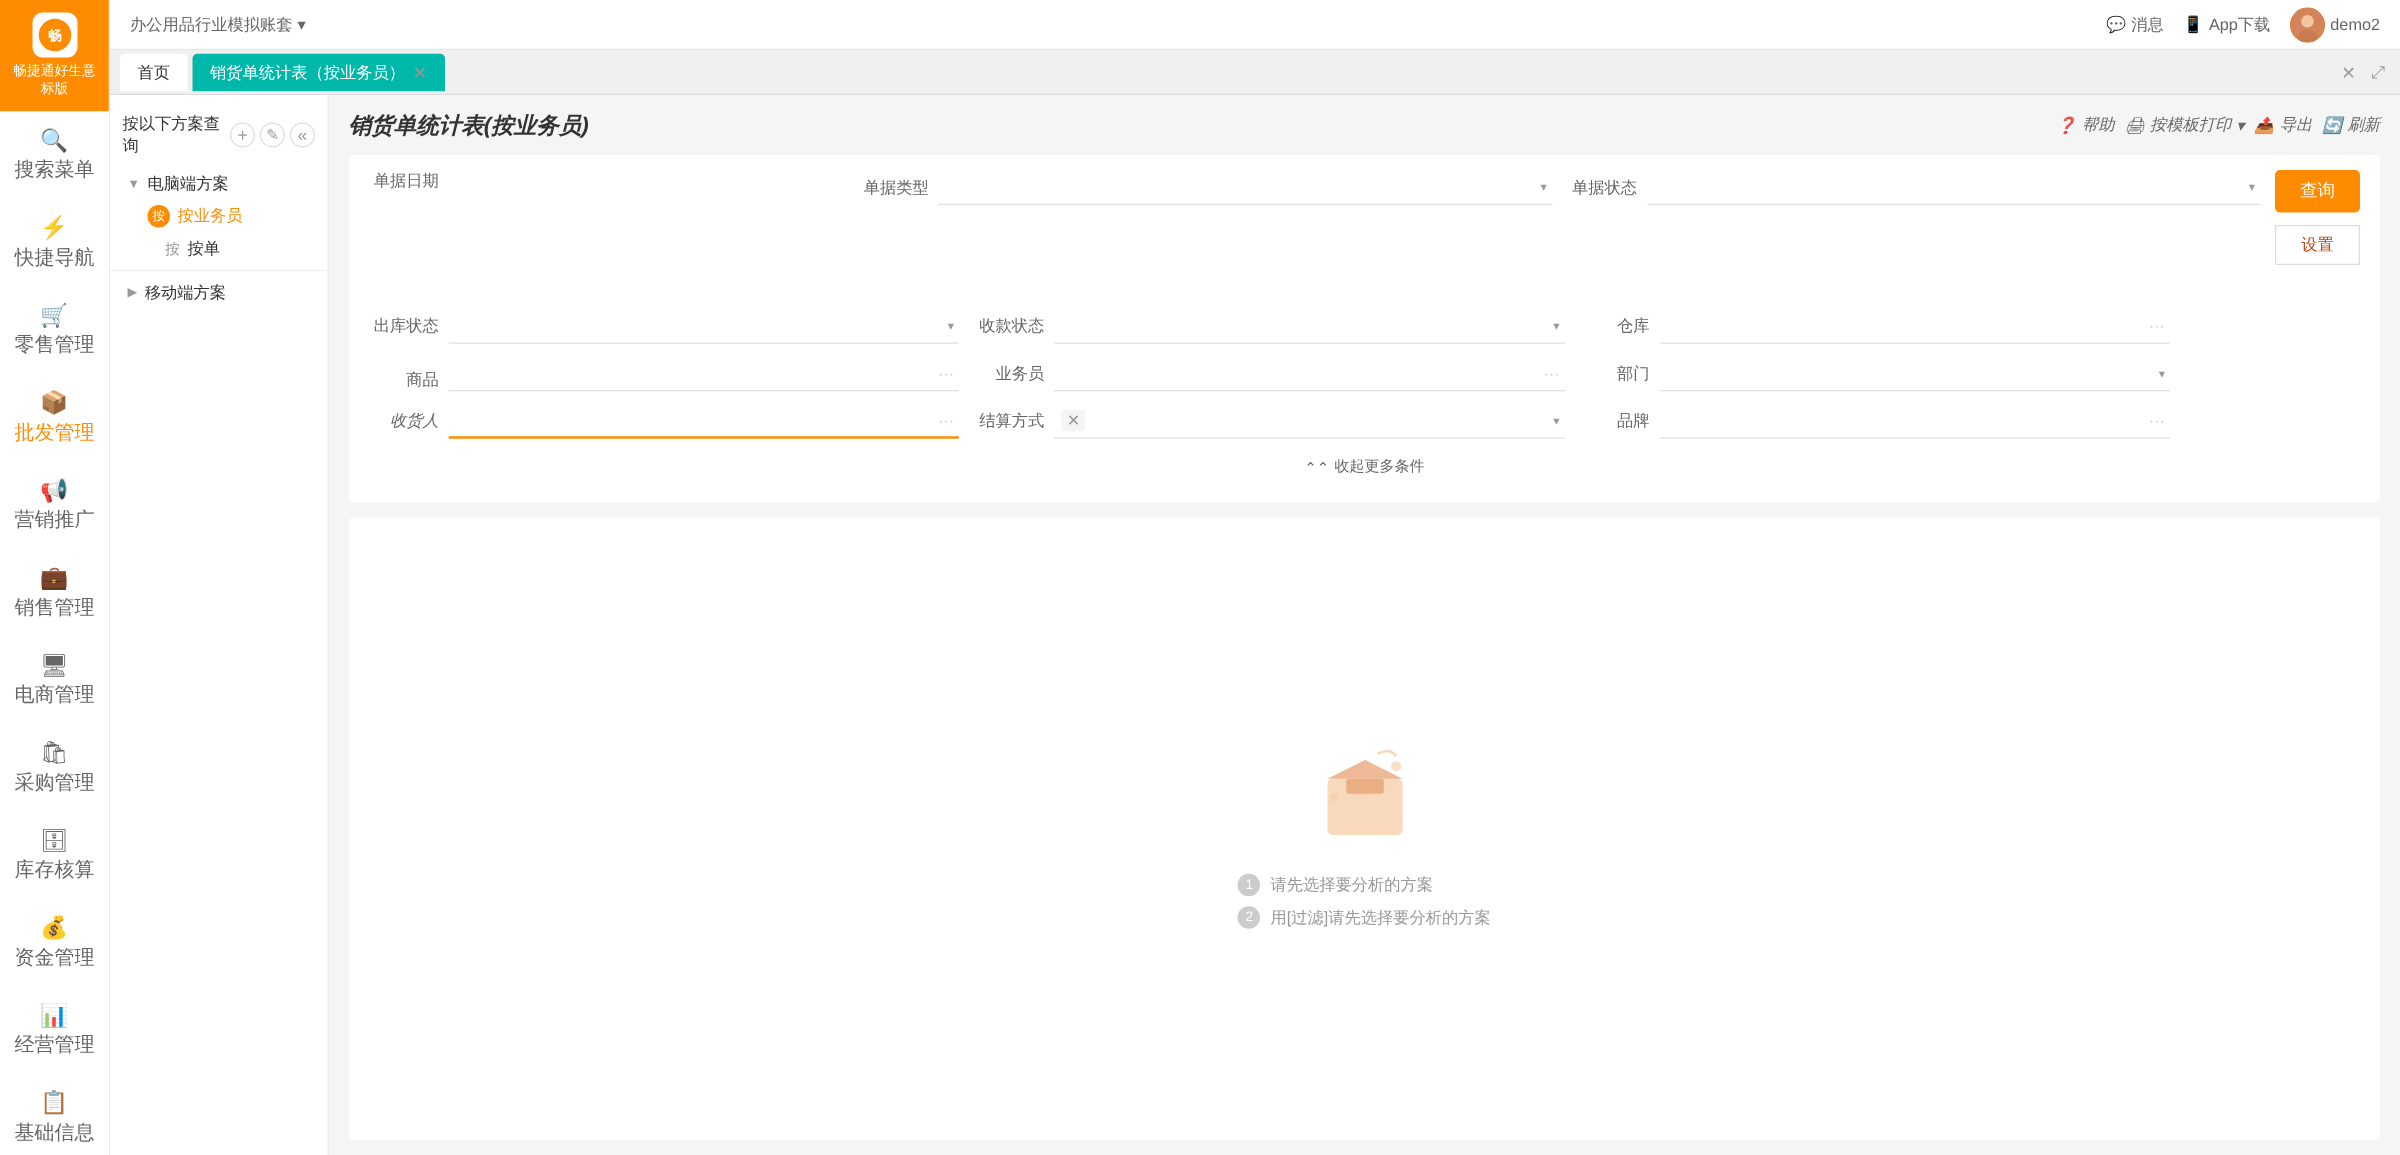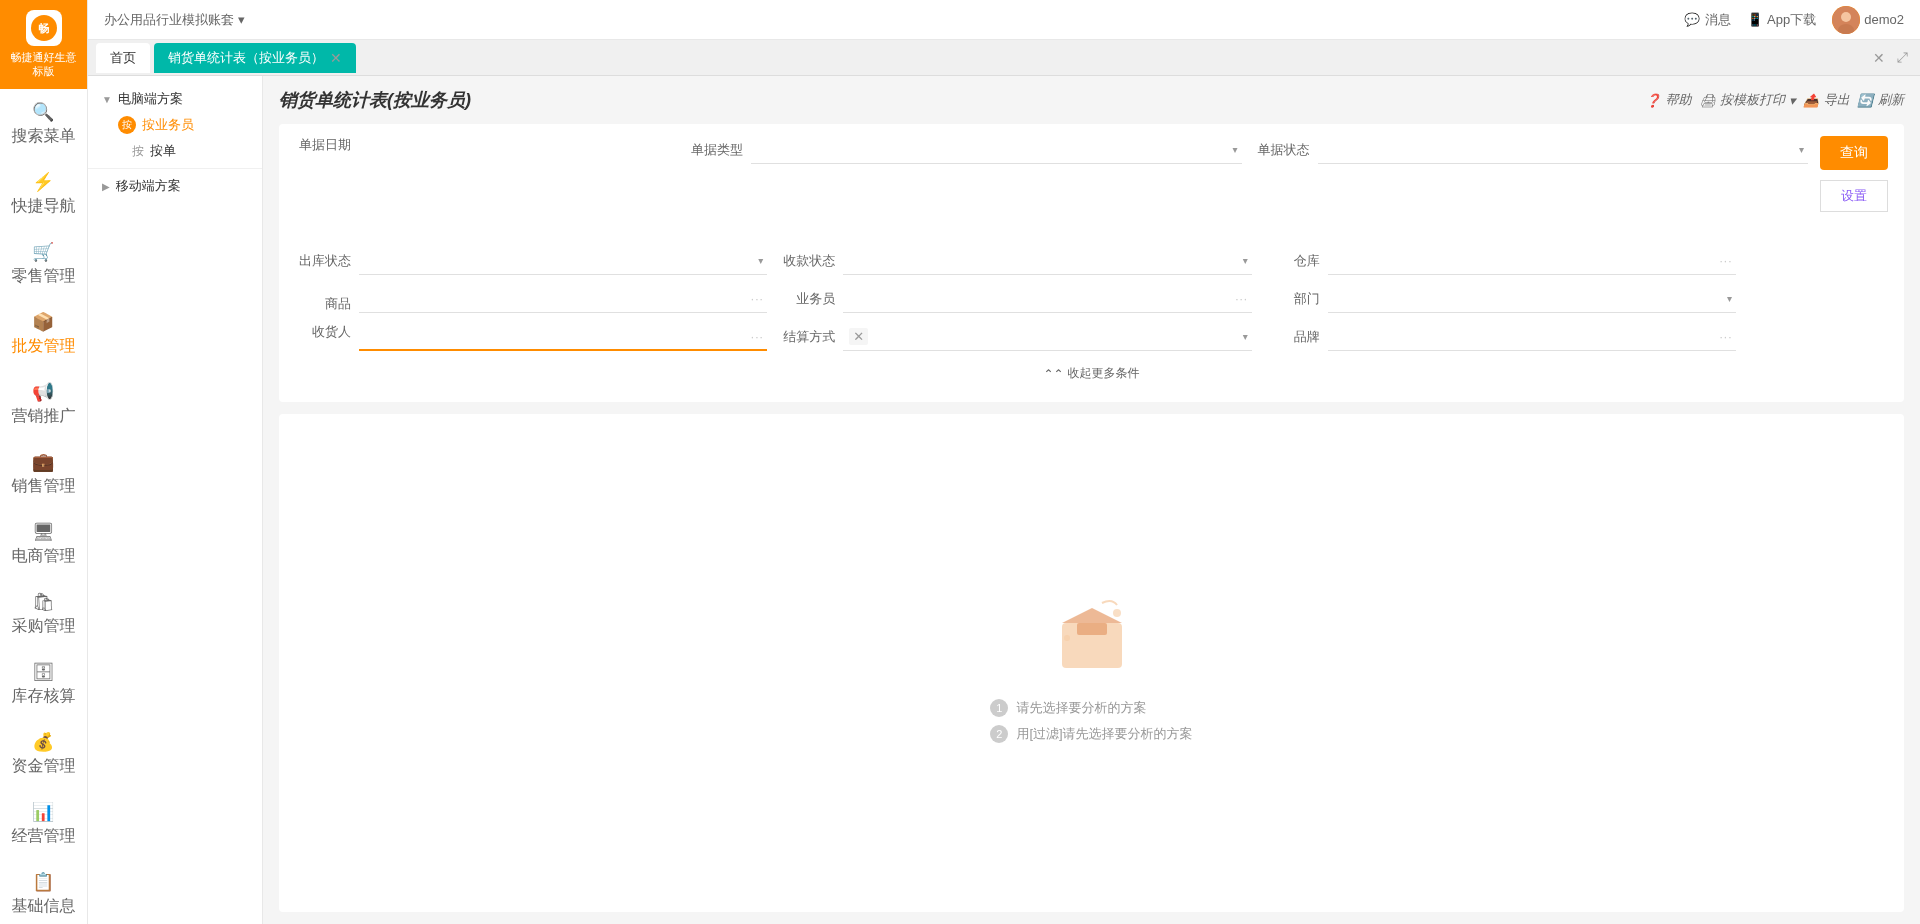--- a/index.html
+++ b/index.html
@@ -70,21 +70,21 @@
     .filter-item-content .arrow { color: #999; position: absolute; right: 4px; font-size: 10px; }
     .date-filter { display: flex; align-items: center; gap: 4px; flex-wrap: wrap; }
     .date-btn { padding: 2px 8px; border-radius: 3px; cursor: pointer; font-size: 12px; color: #666; }
     .date-btn.active { background: #ff8c00; color: #fff; border-radius: 12px; }
     .date-range { font-size: 12px; color: #999; }
 
     .collapse-conditions { display: flex; align-items: center; justify-content: center; padding: 8px; cursor: pointer; color: #666; font-size: 12px; gap: 4px; }
 
     
     .query-btn { background: #ff8c00; color: #fff; border: none; border-radius: 4px; padding: 8px 20px; font-size: 14px; cursor: pointer; white-space: nowrap; }
-    .settings-btn { background: #fff; color: #8b5cf6; border: 1px solid #ddd; border-radius: 0; padding: 6px 16px; font-size: 13px; cursor: pointer; white-space: nowrap; display: block; margin-top: 6px; }
+    .settings-btn { background: #fff; color: #c2410c; border: 1px solid #ddd; border-radius: 0; padding: 6px 16px; font-size: 13px; cursor: pointer; white-space: nowrap; display: block; margin-top: 6px; }
     .btn-group { display: flex; flex-direction: column; align-items: stretch; gap: 4px; flex-shrink: 0; }
 
     
     .empty-state { flex: 1; display: flex; flex-direction: column; align-items: center; justify-content: center; background: #fff; border-radius: 4px; }
     .empty-icon { width: 100px; height: 100px; margin-bottom: 16px; }
     .empty-tips { display: flex; flex-direction: column; gap: 8px; }
     .empty-tip { display: flex; align-items: center; gap: 8px; font-size: 13px; color: #999; }
     .tip-num { width: 18px; height: 18px; border-radius: 50%; background: #ccc; color: #fff; display: flex; align-items: center; justify-content: center; font-size: 11px; flex-shrink: 0; }
   </style>
 </head>
@@ -199,20 +199,28 @@
     </div>
     <div style="margin-left:auto; display:flex; gap:4px; align-items:center;">
       <span class="tab-maximize">✕</span>
       <span class="tab-maximize">⤢</span>
     </div>
   </div>
 
   <div class="content-area">
 
     <div class="left-panel">
+      <div class="left-panel-header">
+        <span>按以下方案查询</span>
+        <div class="left-panel-actions">
+          <div class="left-panel-btn">+</div>
+          <div class="left-panel-btn" style="font-size:12px;">✎</div>
+          <div class="left-panel-btn collapse-btn">«</div>
+        </div>
+      </div>
 
       <div>
         <div class="tree-node parent">
           <span class="tree-expand">▼</span>
           <span>电脑端方案</span>
         </div>
         <div class="tree-node tree-child active" style="color:#ff8c00;">
           <div class="tree-icon">按</div>
           <span>按业务员</span>
         </div>
@@ -315,21 +323,21 @@
           <div style="display:flex; align-items:center; gap:8px; flex:1;">
             <span class="filter-label">部门</span>
             <div class="filter-item-content" style="flex:1; border-bottom:1px solid #e0e0e0; min-height:28px; display:flex; align-items:center; padding:2px 6px; position:relative;">
               <span class="arrow" style="position:absolute; right:4px;">▾</span>
             </div>
           </div>
           <div style="width:140px; flex-shrink:0;"></div>
         </div>
 
         <div style="display:flex; gap:12px; align-items:center; margin-bottom:6px;">
-          <div style="display:flex; gap:8px; flex:1;">
+          <div style="display:flex; align-items:center; gap:8px; flex:1;font-style:italic;">
             <span class="filter-label">收货人</span>
             <div class="filter-item-content orange-border" style="flex:1; border-bottom:2px solid #ff8c00; min-height:28px; display:flex; align-items:center; padding:2px 6px; position:relative;">
               <span style="color:#ccc; position:absolute; right:4px;">···</span>
             </div>
           </div>
           <div style="display:flex; align-items:center; gap:8px; flex:1;">
             <span class="filter-label">结算方式</span>
             <div class="filter-item-content" style="flex:1; border-bottom:1px solid #e0e0e0; min-height:28px; display:flex; align-items:center; padding:2px 6px; gap:4px; position:relative;">
               <span style="color:#999; font-size:11px; background:#f5f5f5; padding:1px 4px; border-radius:2px; display:flex; align-items:center; gap:3px;">
                 <span style="cursor:pointer; font-size:13px;">✕</span>

